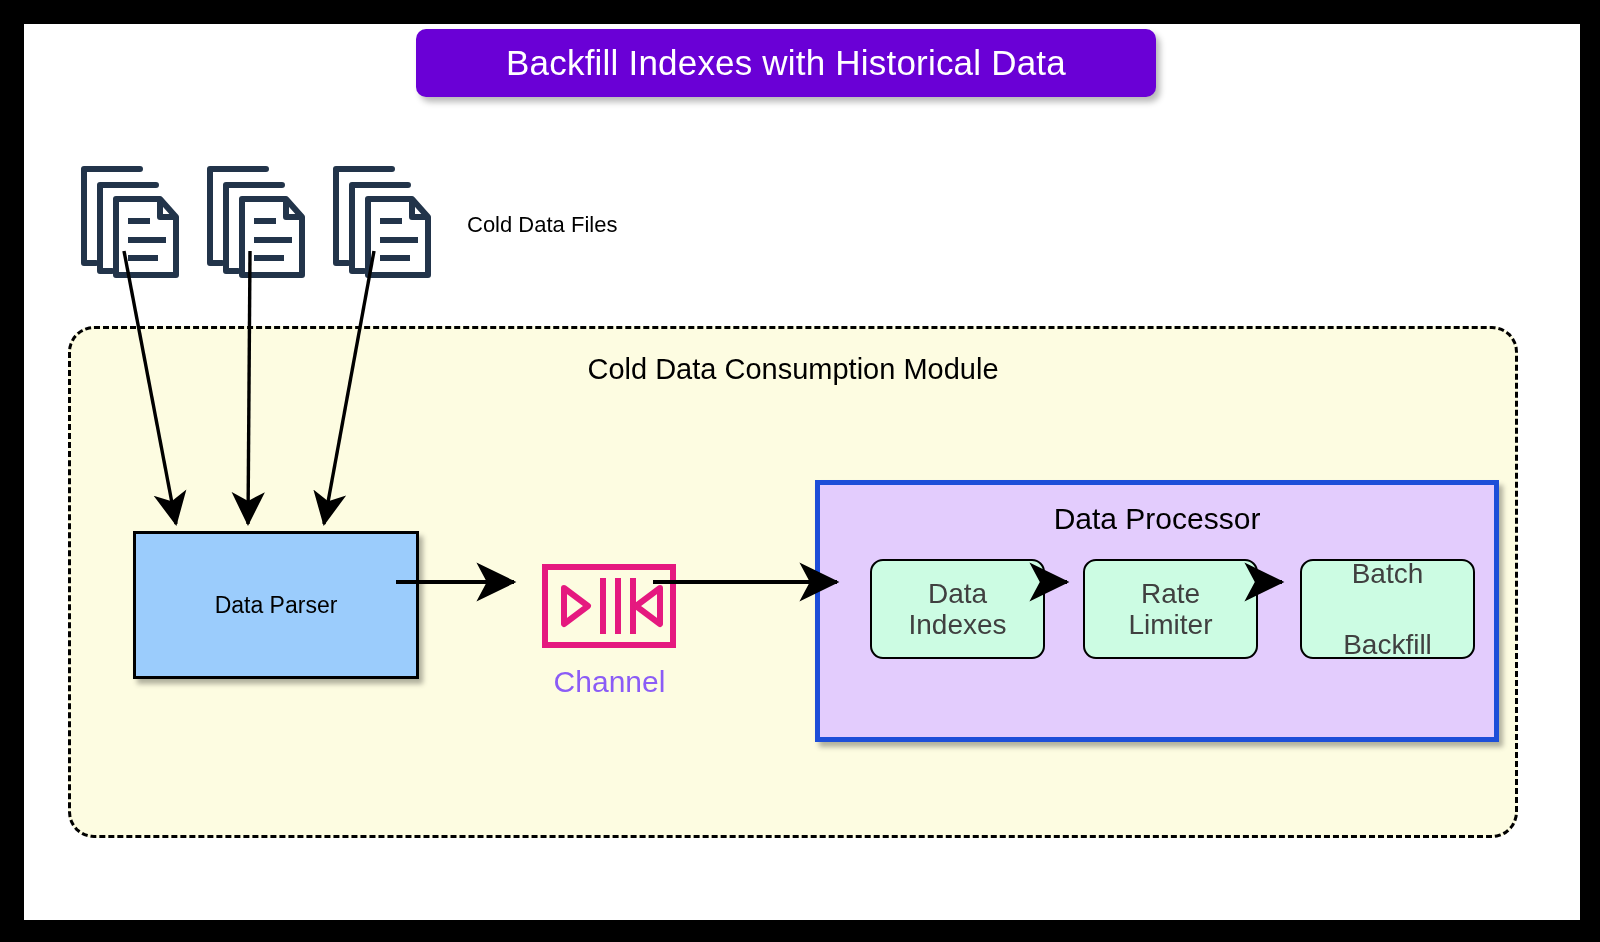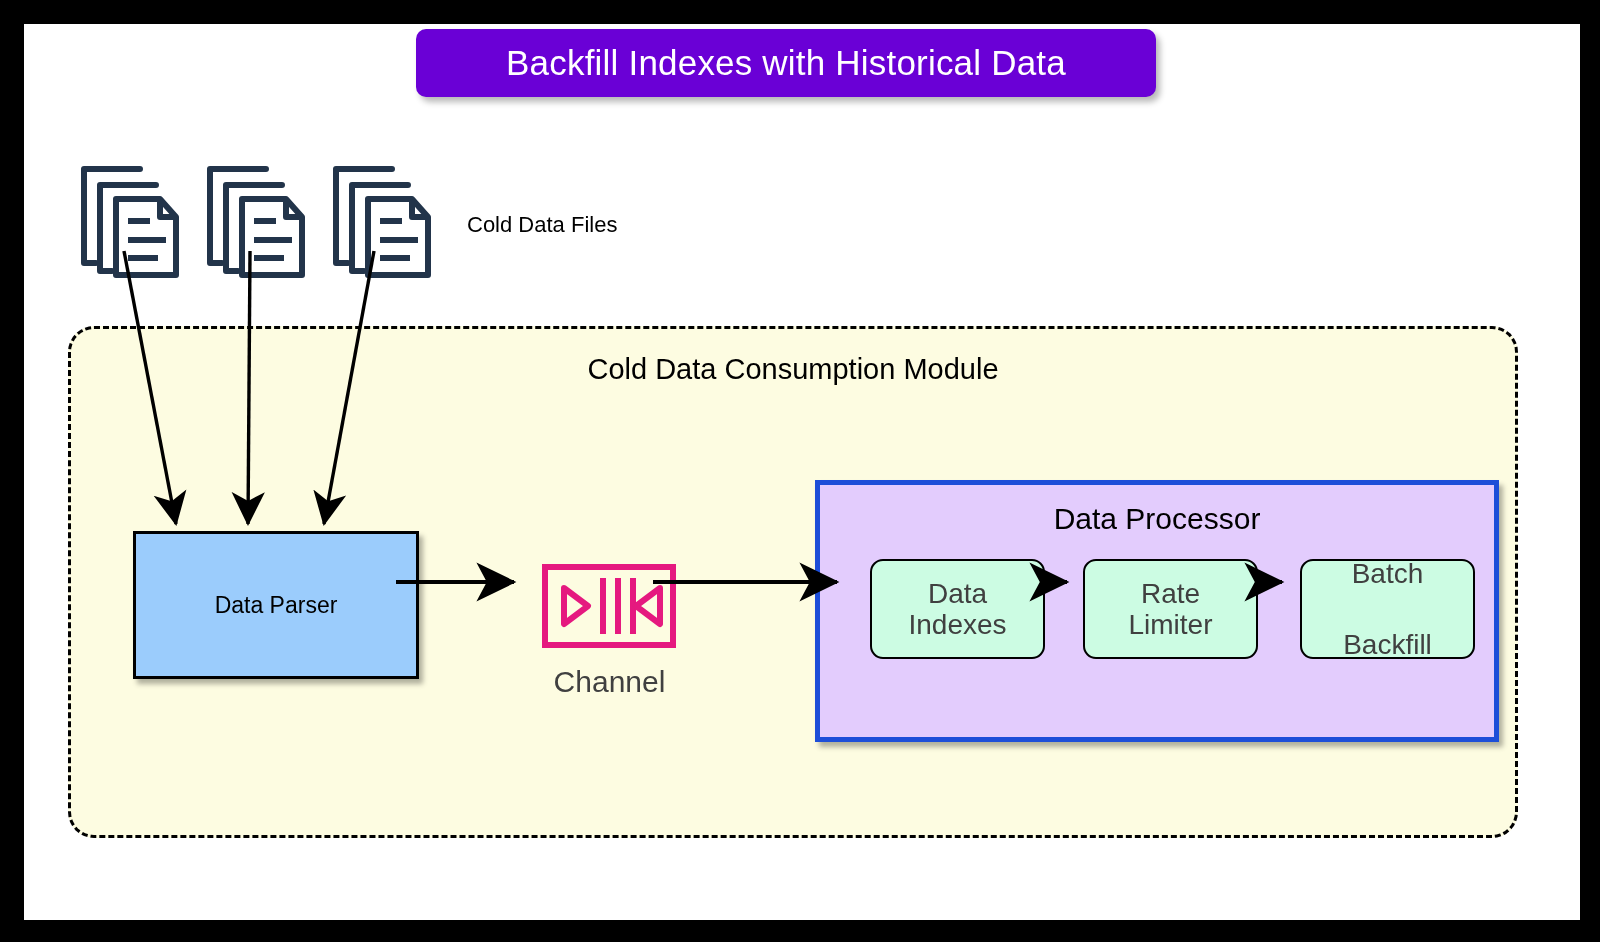--- a/index.html
+++ b/index.html
@@ -124,21 +124,21 @@
     box-sizing: border-box;
     background: transparent;
   }
   #channel-label {
     position: absolute;
     left: 513px;
     top: 641px;
     width: 145px;
     text-align: center;
     font-size: 30px;
-    color: #404040;
+    color: #8b5cf6;
   }
 
   
   #data-processor {
     position: absolute;
     left: 791px;
     top: 456px;
     width: 684px;
     height: 262px;
     background: #E3CCFD;

